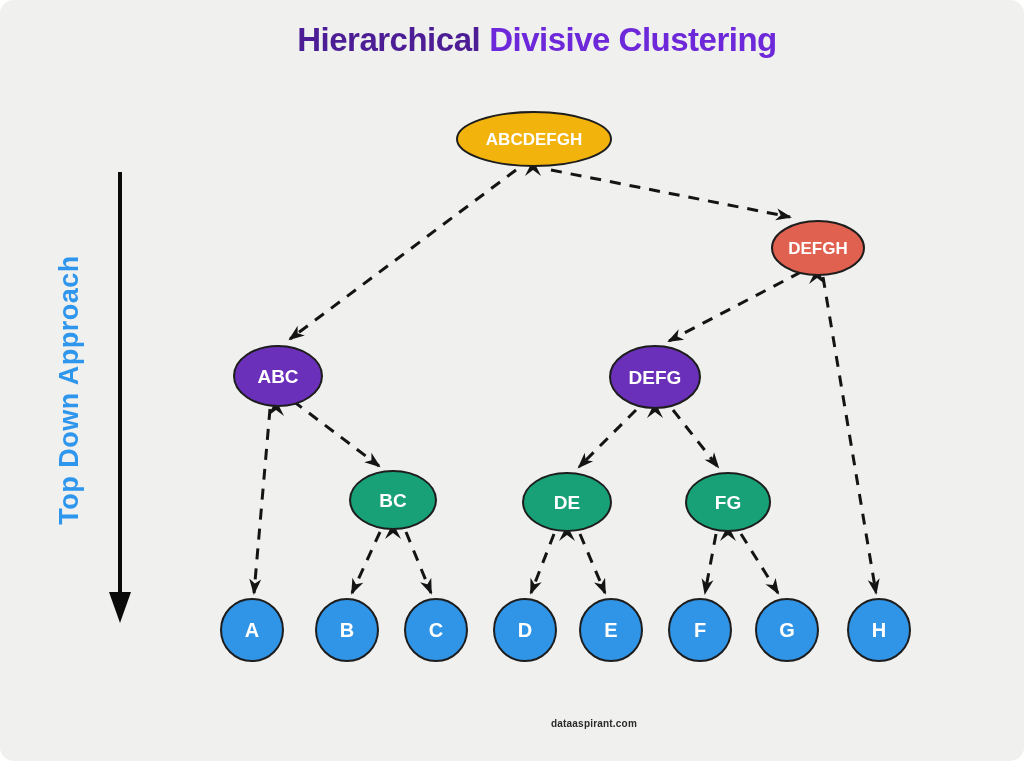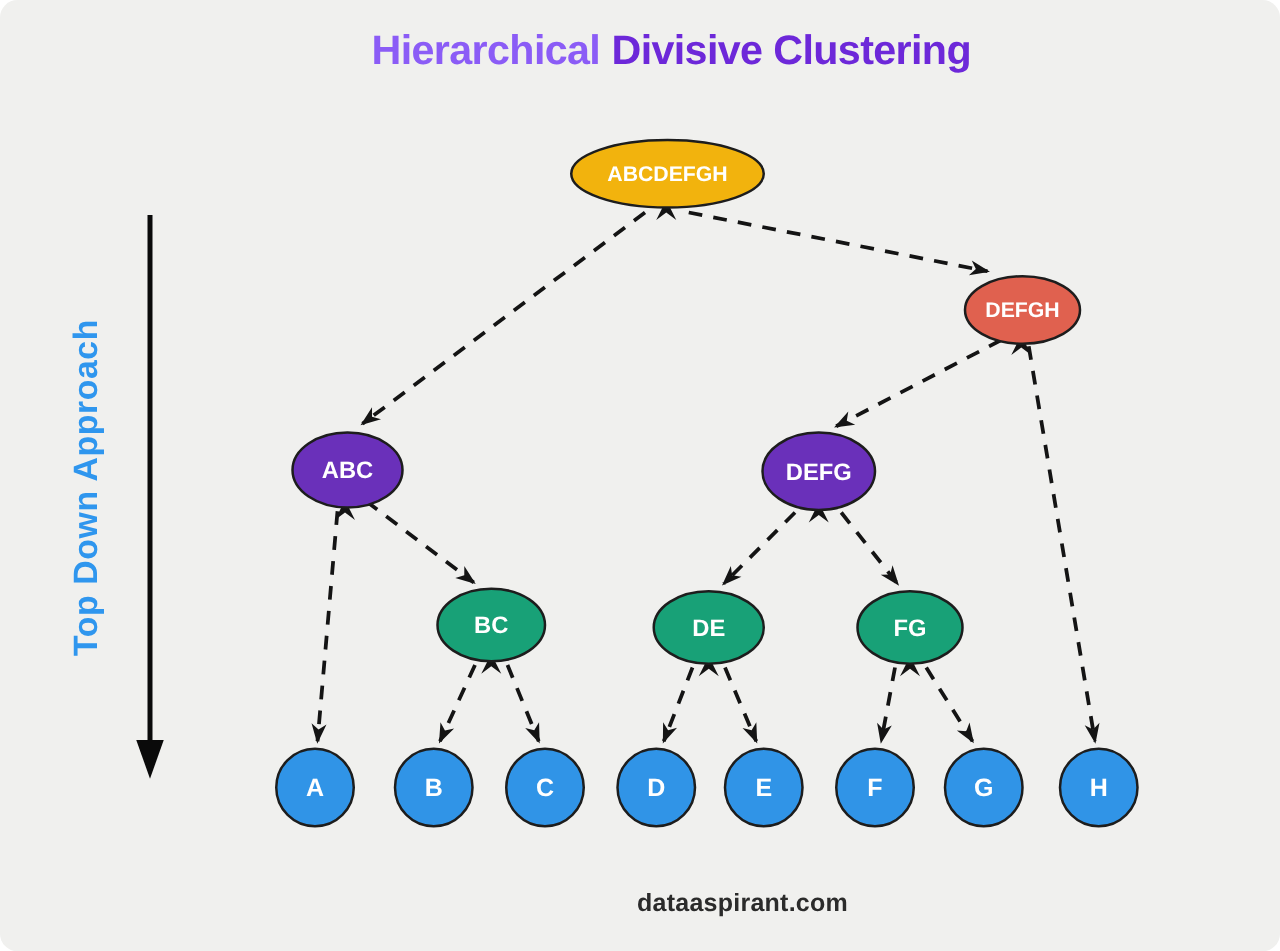--- a/index.html
+++ b/index.html
@@ -1,22 +1,22 @@
 <!DOCTYPE html>
 <html><head>
 <meta charset="utf-8">
 <style>
   html,body{margin:0;padding:0;background:#ffffff;}
   body{width:1024px;height:761px;position:relative;font-family:"Liberation Sans",sans-serif;overflow:hidden;}
   .canvas{position:absolute;inset:0;background:#F0F0EE;border-radius:14px;}
   .title{position:absolute;top:21px;left:0;width:100%;text-align:center;font-size:33px;font-weight:bold;letter-spacing:-.5px;transform:translateX(25px);white-space:nowrap;}
-  .title .t-dark{color:#8b5cf6;}
+  .title .t-dark{color:#4c1d95;}
   .title .t-blue{color:#6d28d9;margin-left:9px;}
   .side-label{position:absolute;top:390px;left:69px;transform:translate(-50%,-50%) rotate(-90deg);white-space:nowrap;font-size:27px;font-weight:bold;color:#2F96EE;letter-spacing:.5px;}
-  .footer{position:absolute;left:594px;top:723px;transform:translate(-50%,-50%);font-size:20px;font-weight:bold;color:#2B2B2B;letter-spacing:.2px;}
+  .footer{position:absolute;left:594px;top:723px;transform:translate(-50%,-50%);font-size:10px;font-weight:bold;color:#2B2B2B;letter-spacing:.2px;}
   svg{position:absolute;inset:0;}
   .edge{fill:none;stroke:#141414;stroke-width:3;stroke-dasharray:11 9;}
   .caret{fill:#141414;}
   .node-shape{stroke:#1D1D1D;stroke-width:2;}
   .node-label{fill:#ffffff;font-weight:bold;text-anchor:middle;font-family:"Liberation Sans",sans-serif;}
   .lbl-17{font-size:17px;} .lbl-19{font-size:19px;} .lbl-20{font-size:20px;}
   .flow-arrow{stroke:#0A0A0A;stroke-width:4;}
   .flow-arrow-head{fill:#0A0A0A;}
 </style>
 </head>

